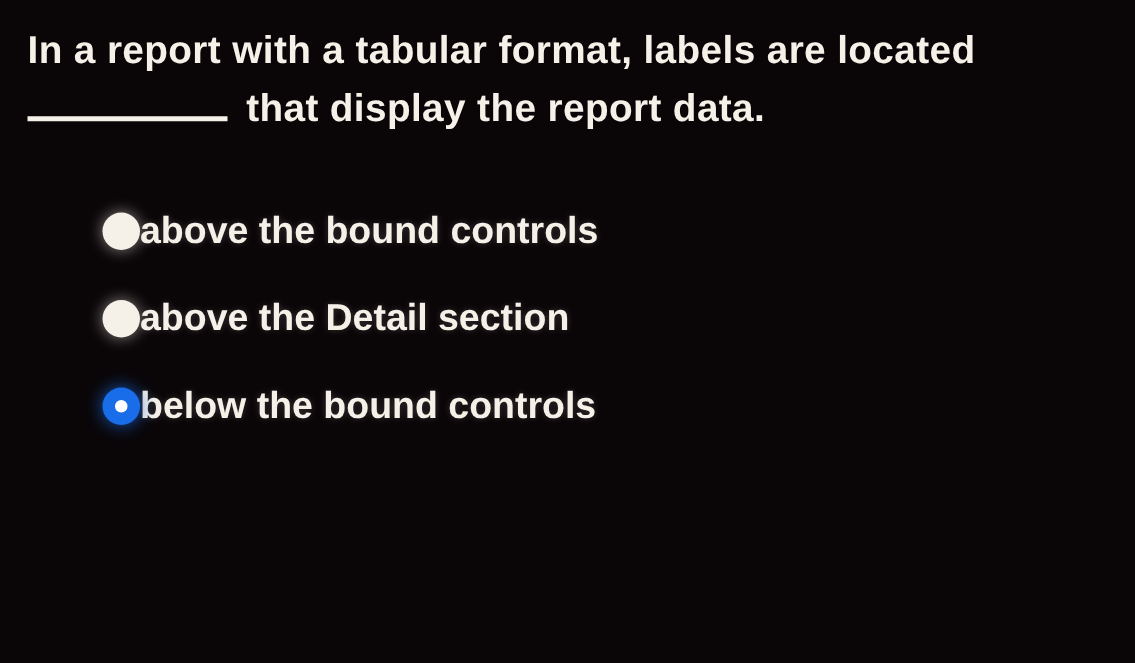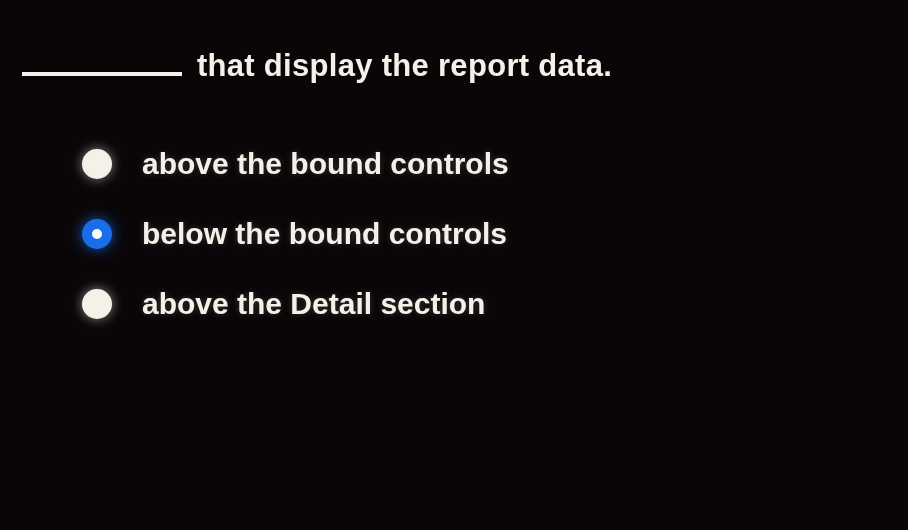--- a/index.html
+++ b/index.html
@@ -18,38 +18,36 @@
       line-height: 1.45;
       letter-spacing: 0.3px;
       margin-bottom: 48px;
     }
     .question-line1 {
       text-align: left;
     }
     .question-line2 {
       text-align: left;
       padding-left: 0;
-      margin-top: 24px;
     }
     .blank {
       display: inline-block;
       border-bottom: 4px solid #f5f0e8;
       width: 160px;
       height: 1.1em;
       vertical-align: baseline;
       margin-right: 6px;
     }
     .options {
       padding-left: 60px;
       padding-top: 10px;
     }
     .option {
       display: flex;
       align-items: center;
-      gap: 30px;
       margin-bottom: 36px;
       cursor: pointer;
     }
     .radio {
       width: 30px;
       height: 30px;
       border-radius: 50%;
       background: #f5f0e8;
       box-shadow: 0 0 12px rgba(245,240,232,0.55);
       flex-shrink: 0;
@@ -74,37 +72,38 @@
       font-size: 30px;
       font-weight: 700;
       color: #f5f0e8;
       text-shadow: 0 0 6px rgba(245,240,232,0.2);
     }
   </style>
 </head>
 <body>
 
 <div class="question-block">
+  <div class="question-line1">In a report with a tabular format, labels are located</div>
   <div class="question-line2">
     <span class="blank"></span>
     <span>that display the report data.</span>
   </div>
 </div>
 
 <div class="options">
 
   <div class="option">
     <div class="radio"></div>
     <div class="option-label">above the bound controls</div>
   </div>
 
   <div class="option">
-    <div class="radio selected"></div>
-    <div class="option-label">below the bound controls</div>
+    <div class="radio"></div>
+    <div class="option-label">above the Detail section</div>
   </div>
 
   <div class="option">
-    <div class="radio"></div>
-    <div class="option-label">above the Detail section</div>
+    <div class="radio selected"></div>
+    <div class="option-label">below the bound controls</div>
   </div>
 
 
 </div>
 
 </body></html>

